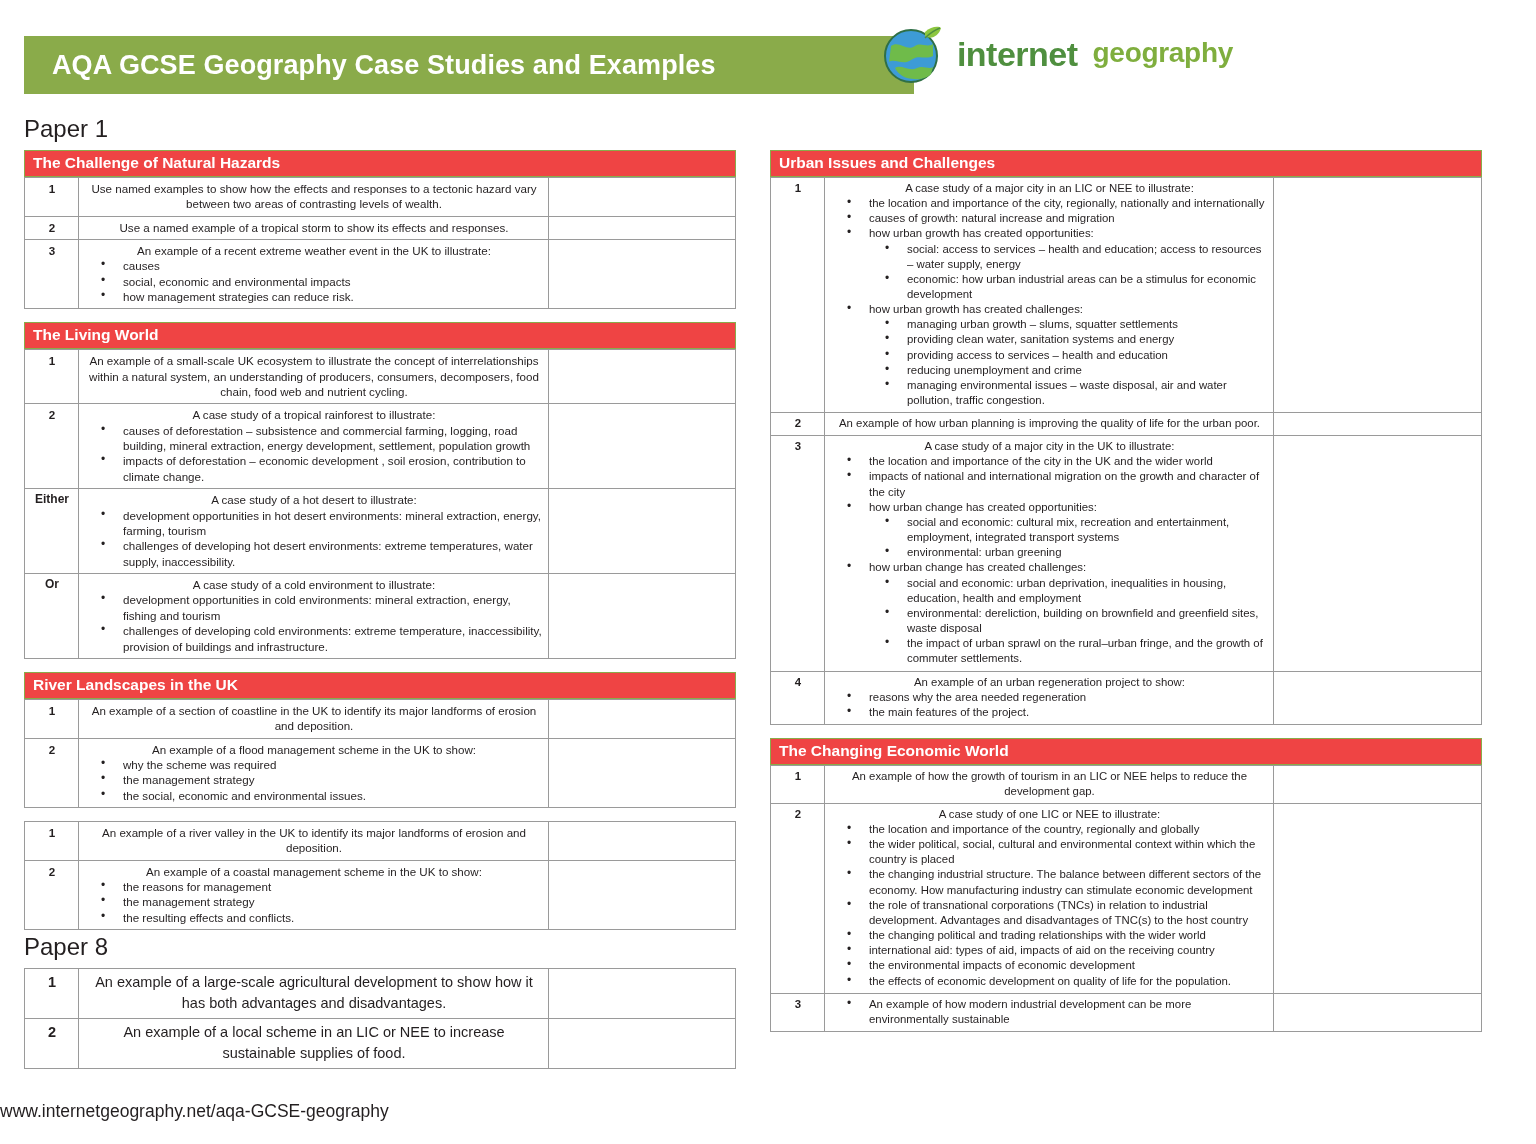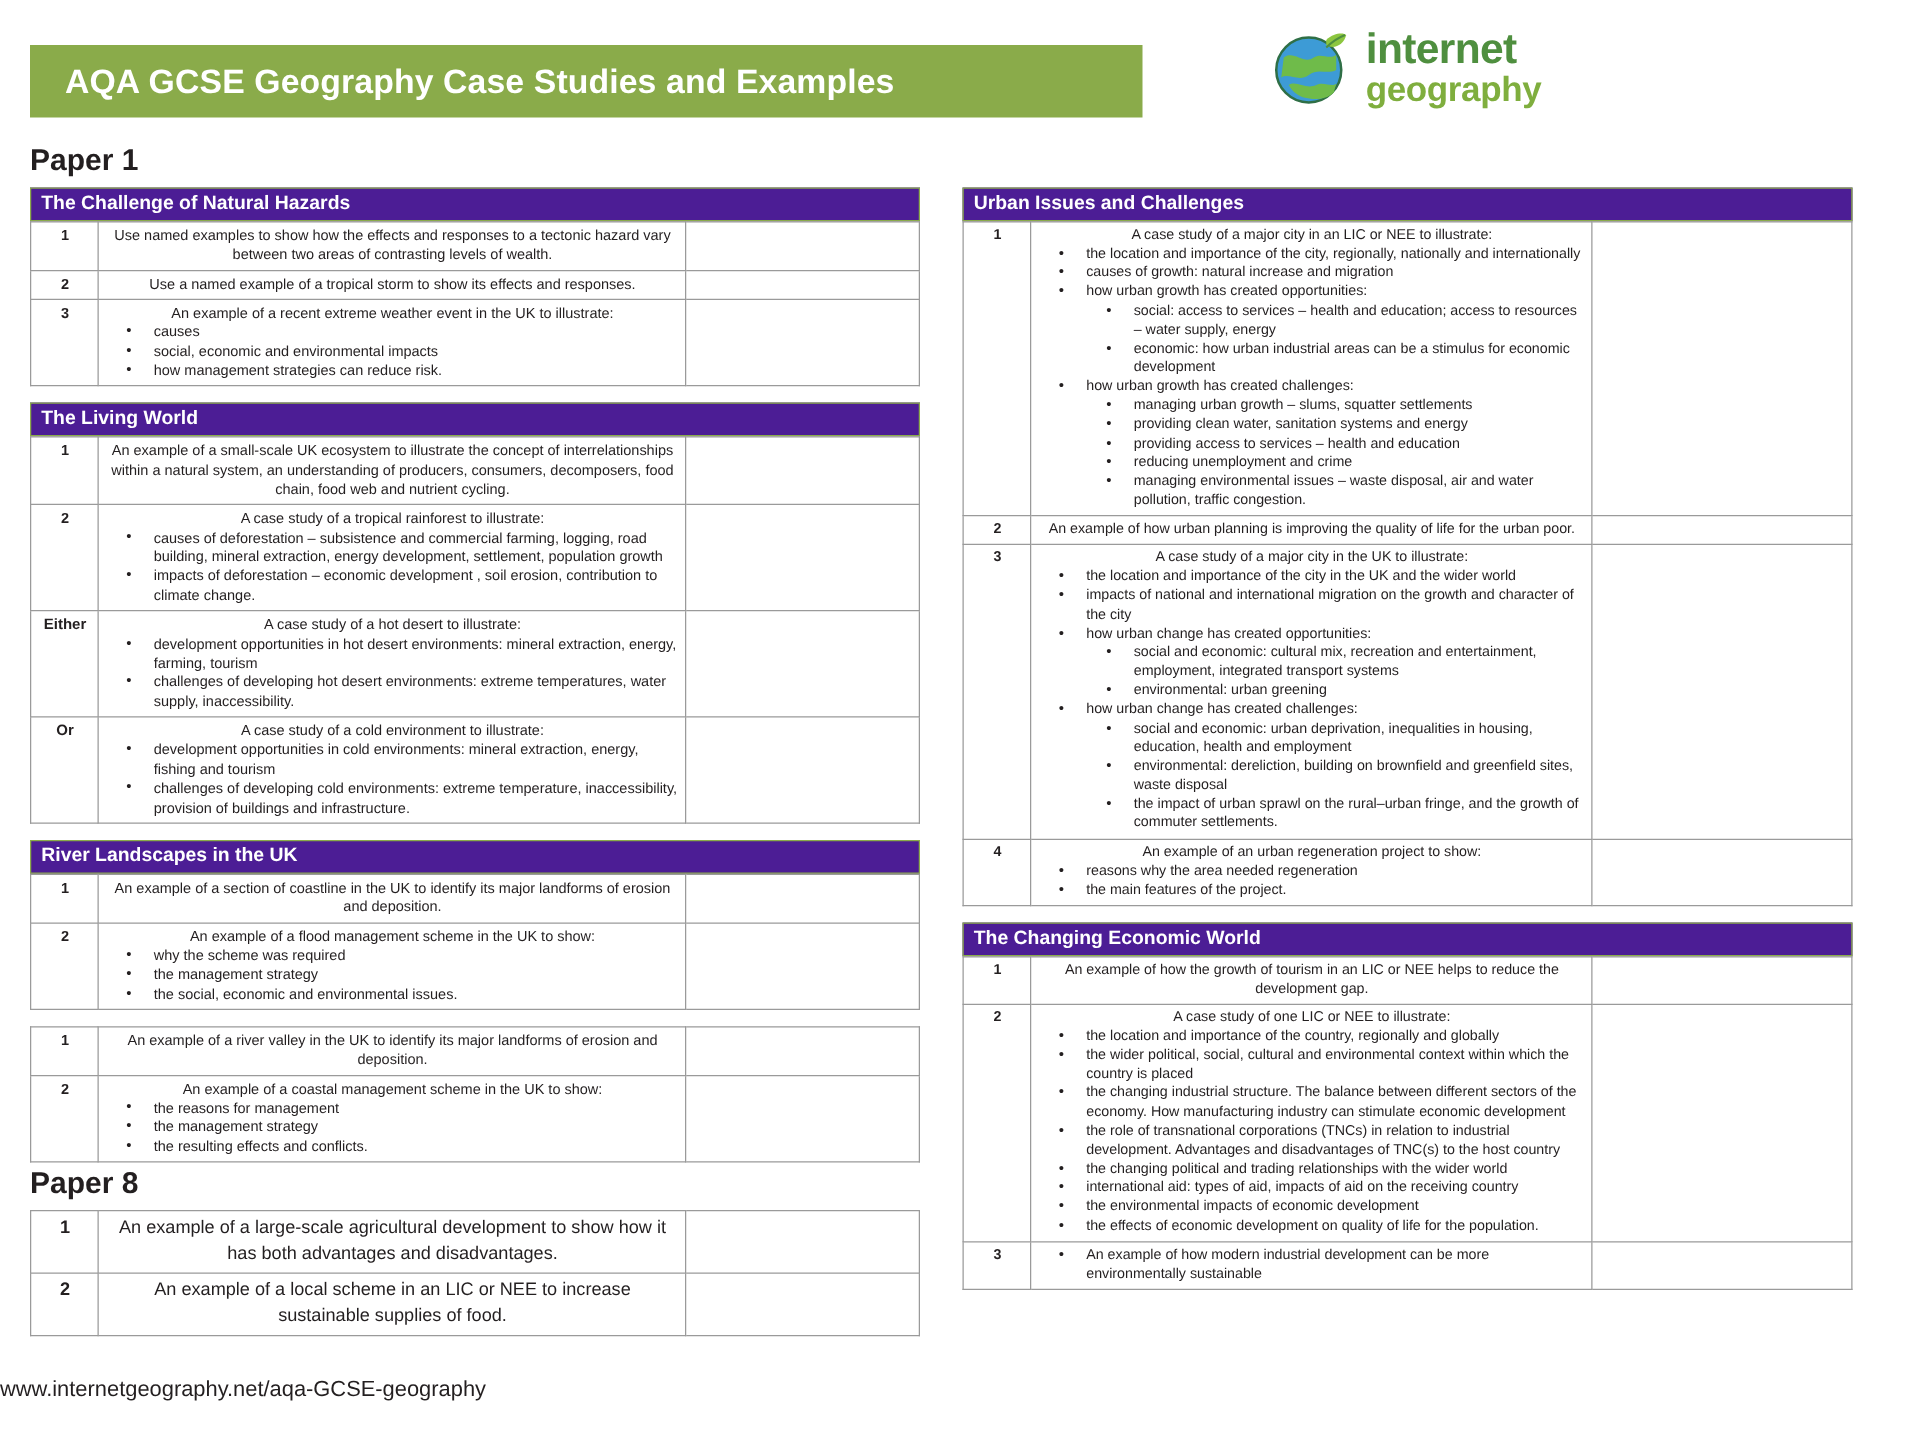--- a/index.html
+++ b/index.html
@@ -50,42 +50,42 @@
     align-items: center;
     gap: 12px;
   }
   .logo .globe {
     width: 64px;
     height: 64px;
     position: relative;
   }
   .logo .logo-text {
     display: flex;
-    flex-direction: column;
     line-height: 1.0;
+    gap: 15px;
   }
   .logo .logo-text .l1 {
     font-size: 34px;
     font-weight: bold;
     color: #4f8f3f;
     letter-spacing: -0.5px;
   }
   .logo .logo-text .l2 {
     font-size: 28px;
     font-weight: bold;
     color: #7fae3e;
     letter-spacing: -0.3px;
     margin-top: 2px;
   }
 
   
   .paper-heading {
     position: absolute;
     font-size: 24px;
-    font-weight: bold;
+    font-weight: normal;
     color: #231f20;
   }
   #paper1-heading { left: 24px; top: 115px; }
   #paper2-heading { left: 24px; top: 933px; }
 
   
   .col-left {
     position: absolute;
     left: 24px;
     top: 150px;
@@ -100,21 +100,21 @@
   .col-left-lower {
     position: absolute;
     left: 24px;
     top: 968px;
     width: 712px;
   }
 
   
   .section { margin-bottom: 13px; }
   .section-header {
-    background: #4c1d95;
+    background: #ef4444;
     color: #ffffff;
     font-size: 15.5px;
     font-weight: bold;
     padding: 3px 8px 4px 8px;
     border: 1px solid #8aab4a;
     box-sizing: border-box;
   }
   table.sec {
     border-collapse: collapse;
     width: 100%;

